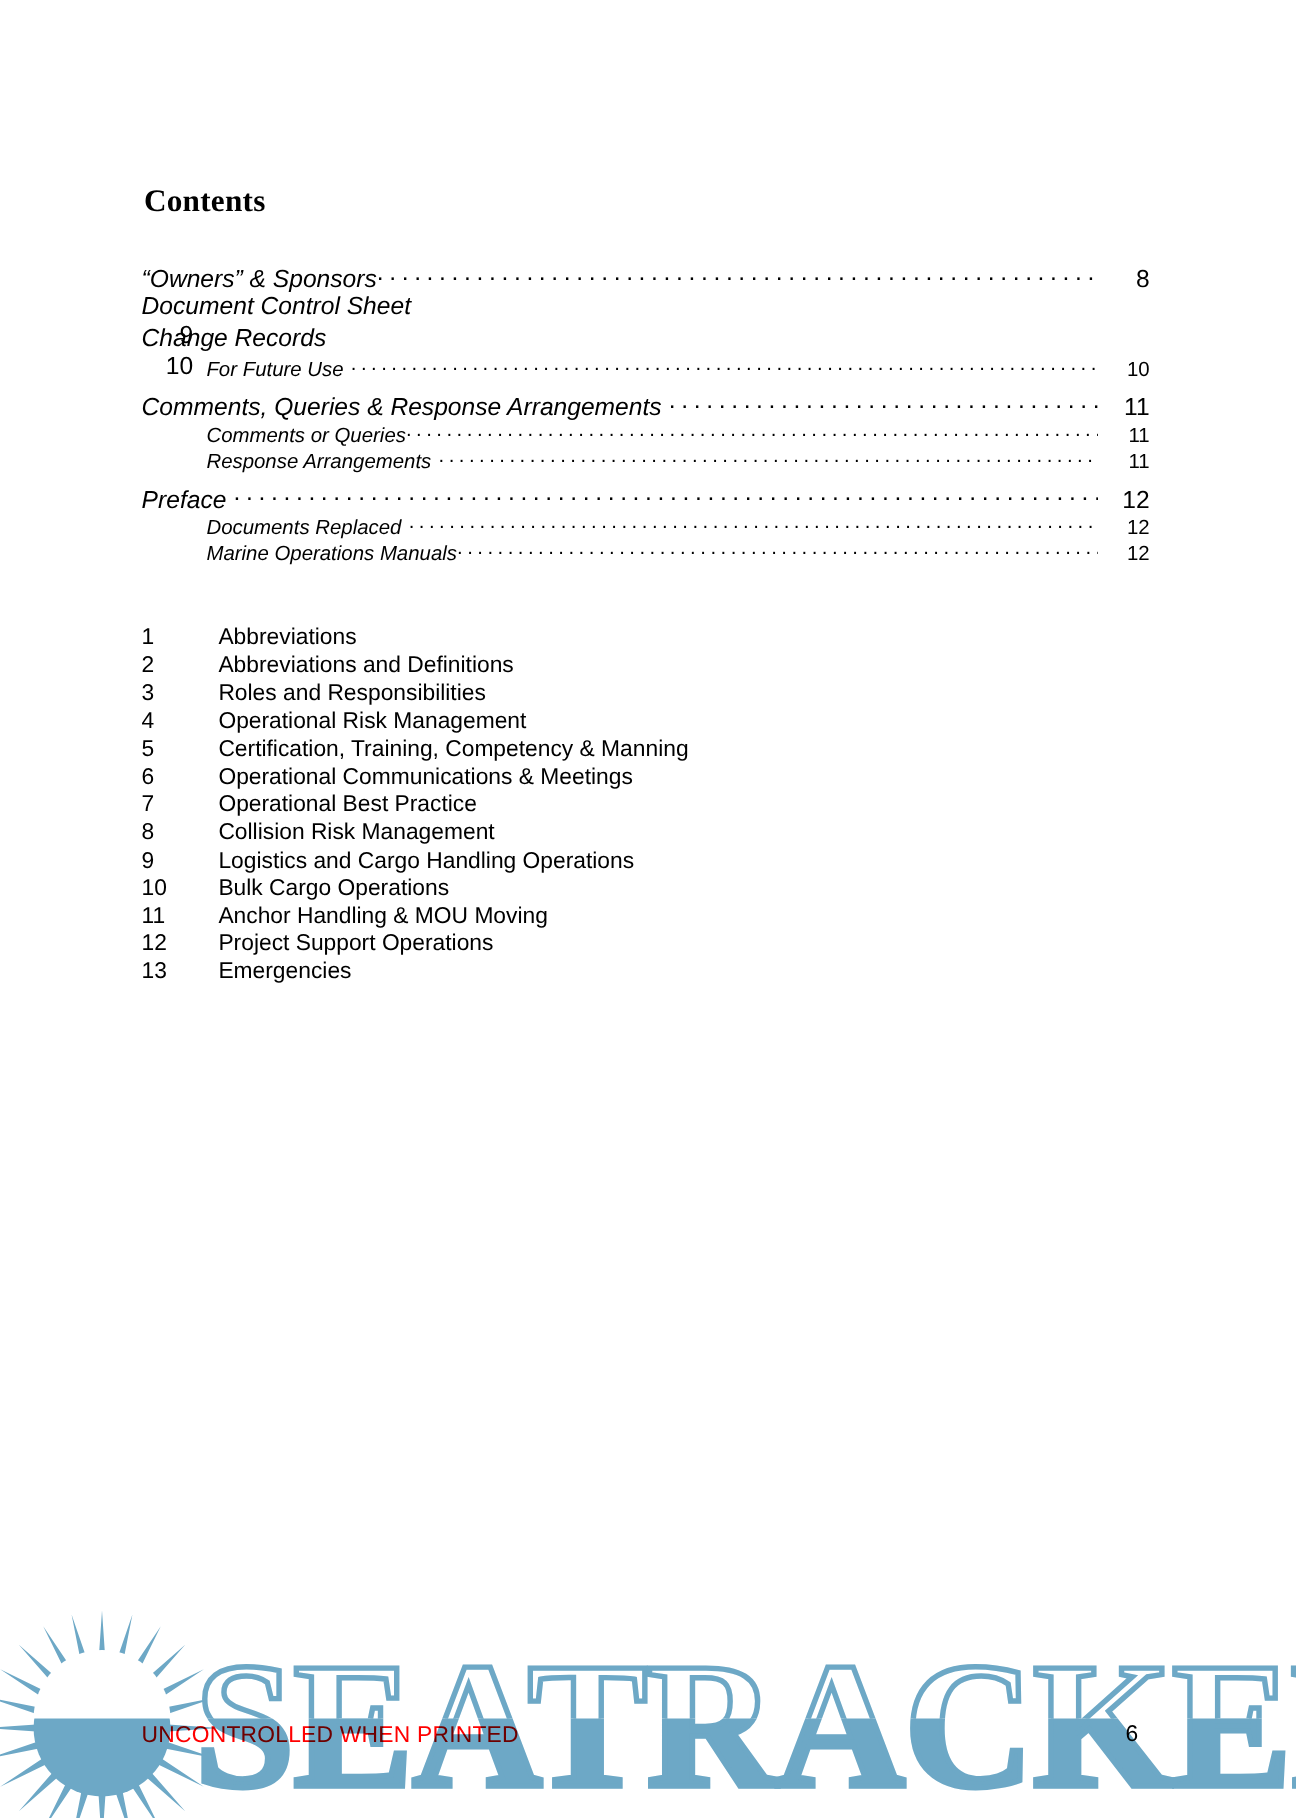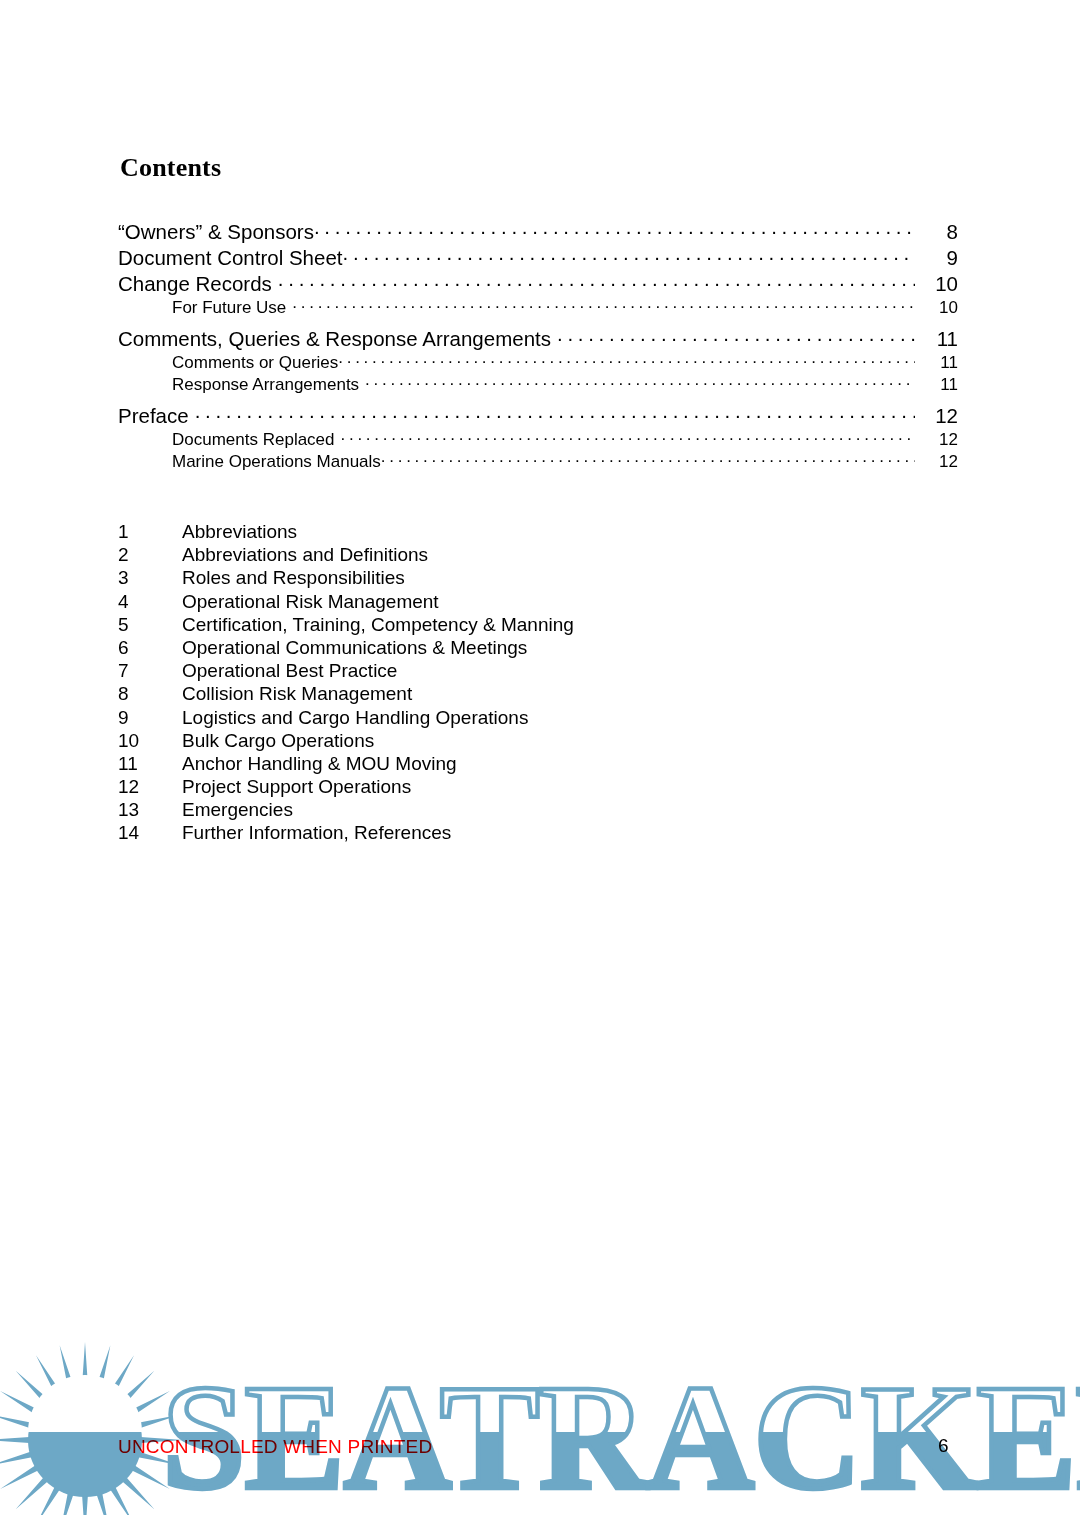--- a/index.html
+++ b/index.html
@@ -47,29 +47,31 @@
   }
   .toc-row.lvl1 {
     font-size: 20.5px;
     height: 33px;
     padding-top: 7px;
     box-sizing: border-box;
   }
   .toc-row.lvl1.tight {
     padding-top: 0px;
     height: 26px;
+    flex-direction: column;
   }
   .toc-row.lvl2 {
     font-size: 17px;
     height: 22px;
     padding-left: 54px;
     box-sizing: border-box;
   }
   .toc-title {
     flex: 0 0 auto;
+    font-style: italic;
   }
   .toc-gap {
     flex: 0 0 auto;
     width: 6px;
   }
   .toc-gap.nogap { width: 0px; }
   .toc-leader {
     flex: 1 1 auto;
     overflow: hidden;
     position: relative;
@@ -261,24 +263,20 @@
         <span class="chapter-num">11</span>
         <span class="chapter-title">Anchor Handling &amp; MOU Moving</span>
       </div>
       <div class="chapter-row">
         <span class="chapter-num">12</span>
         <span class="chapter-title">Project Support Operations</span>
       </div>
       <div class="chapter-row">
         <span class="chapter-num">13</span>
         <span class="chapter-title">Emergencies</span>
-      </div>
-      <div class="chapter-row">
-        <span class="chapter-num">14</span>
-        <span class="chapter-title">Further Information, References</span>
       </div>
     </div>
 
   <div class="watermark">
     <svg class="wm-svg" width="1080" height="190" viewBox="0 0 1080 190">
       <defs>
         <clipPath id="clip-top">
           <rect x="0" y="0" width="1080" height="107"></rect>
         </clipPath>
         <clipPath id="clip-bottom">

